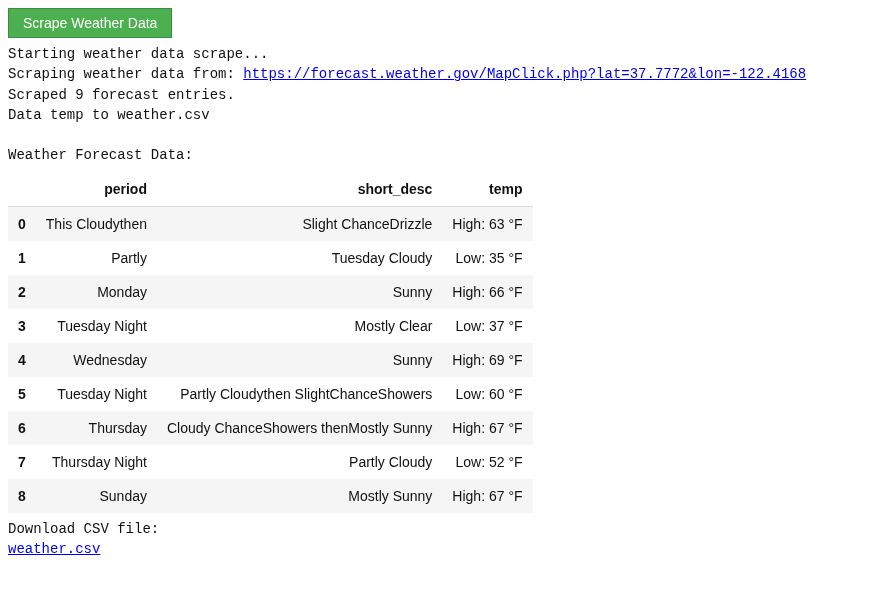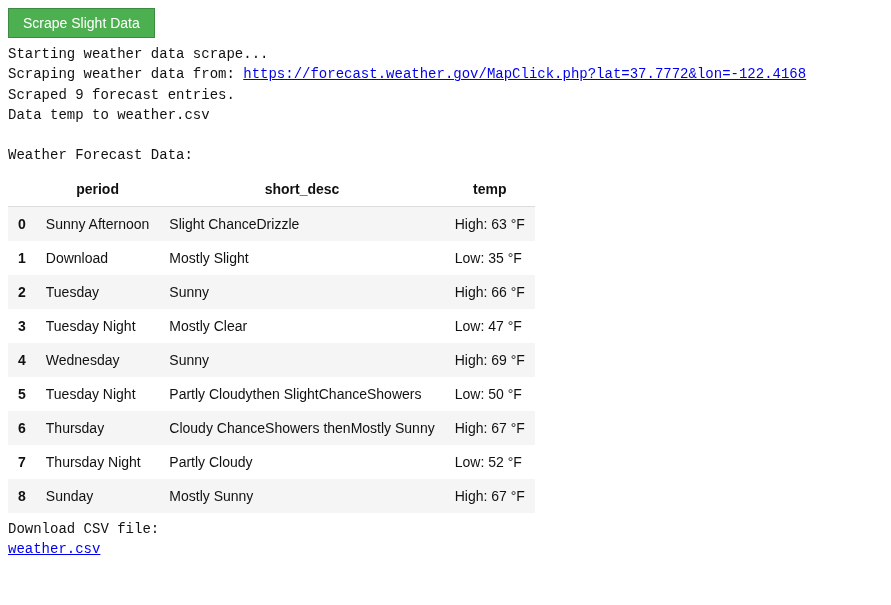--- a/index.html
+++ b/index.html
@@ -24,20 +24,21 @@
       font-size: 14px;
       margin-top: 6px;
     }
     a.link { color: #0000EE; text-decoration: underline; text-align: center; }
     table.df {
       border-collapse: collapse;
       margin-top: 6px;
     }
     table.df th, table.df td {
       padding: 9px 10px;
+      text-align: right;
       font-size: 14px;
     }
     table.df thead th {
       font-weight: bold;
       border-bottom: 1px solid #ddd;
       background: #fff;
     }
     table.df thead th.rowhdr { background: #fff; }
     table.df tbody th {
       font-weight: bold;
@@ -45,74 +46,74 @@
       background: inherit;
     }
     table.df tbody tr:nth-child(odd) { background: #f5f5f5; }
     table.df tbody tr:nth-child(even) { background: #fff; }
   </style>
 </head>
 <body>
 
 
 
-<button class="scrape-btn">Scrape Slight Data</button>
+<button class="scrape-btn">Scrape Weather Data</button>
 
 <div class="mono"><span>Starting weather data scrape...</span>
 <span>Scraping weather data from: </span><a class="link">https://forecast.weather.gov/MapClick.php?lat=37.7772&amp;lon=-122.4168</a>
 <span>Scraped 9 forecast entries.</span>
 <span>Data temp to weather.csv</span>
 
 <span>Weather Forecast Data:</span></div>
 
 <table class="df">
   <thead>
     <tr>
       <th class="rowhdr"></th>
       <th>period</th>
       <th>short_desc</th>
       <th>temp</th>
     </tr>
   </thead>
   <tbody id="table-body">
       <tr>
         <th>0</th>
-        <td>Sunny Afternoon</td>
+        <td>This Cloudythen</td>
         <td>Slight ChanceDrizzle</td>
         <td>High: 63 °F</td>
       </tr>
       <tr>
         <th>1</th>
-        <td>Download</td>
-        <td>Mostly Slight</td>
+        <td>Partly</td>
+        <td>Tuesday Cloudy</td>
         <td>Low: 35 °F</td>
       </tr>
       <tr>
         <th>2</th>
-        <td>Tuesday</td>
+        <td>Monday</td>
         <td>Sunny</td>
         <td>High: 66 °F</td>
       </tr>
       <tr>
         <th>3</th>
         <td>Tuesday Night</td>
         <td>Mostly Clear</td>
-        <td>Low: 47 °F</td>
+        <td>Low: 37 °F</td>
       </tr>
       <tr>
         <th>4</th>
         <td>Wednesday</td>
         <td>Sunny</td>
         <td>High: 69 °F</td>
       </tr>
       <tr>
         <th>5</th>
         <td>Tuesday Night</td>
         <td>Partly Cloudythen SlightChanceShowers</td>
-        <td>Low: 50 °F</td>
+        <td>Low: 60 °F</td>
       </tr>
       <tr>
         <th>6</th>
         <td>Thursday</td>
         <td>Cloudy ChanceShowers thenMostly Sunny</td>
         <td>High: 67 °F</td>
       </tr>
       <tr>
         <th>7</th>
         <td>Thursday Night</td>

